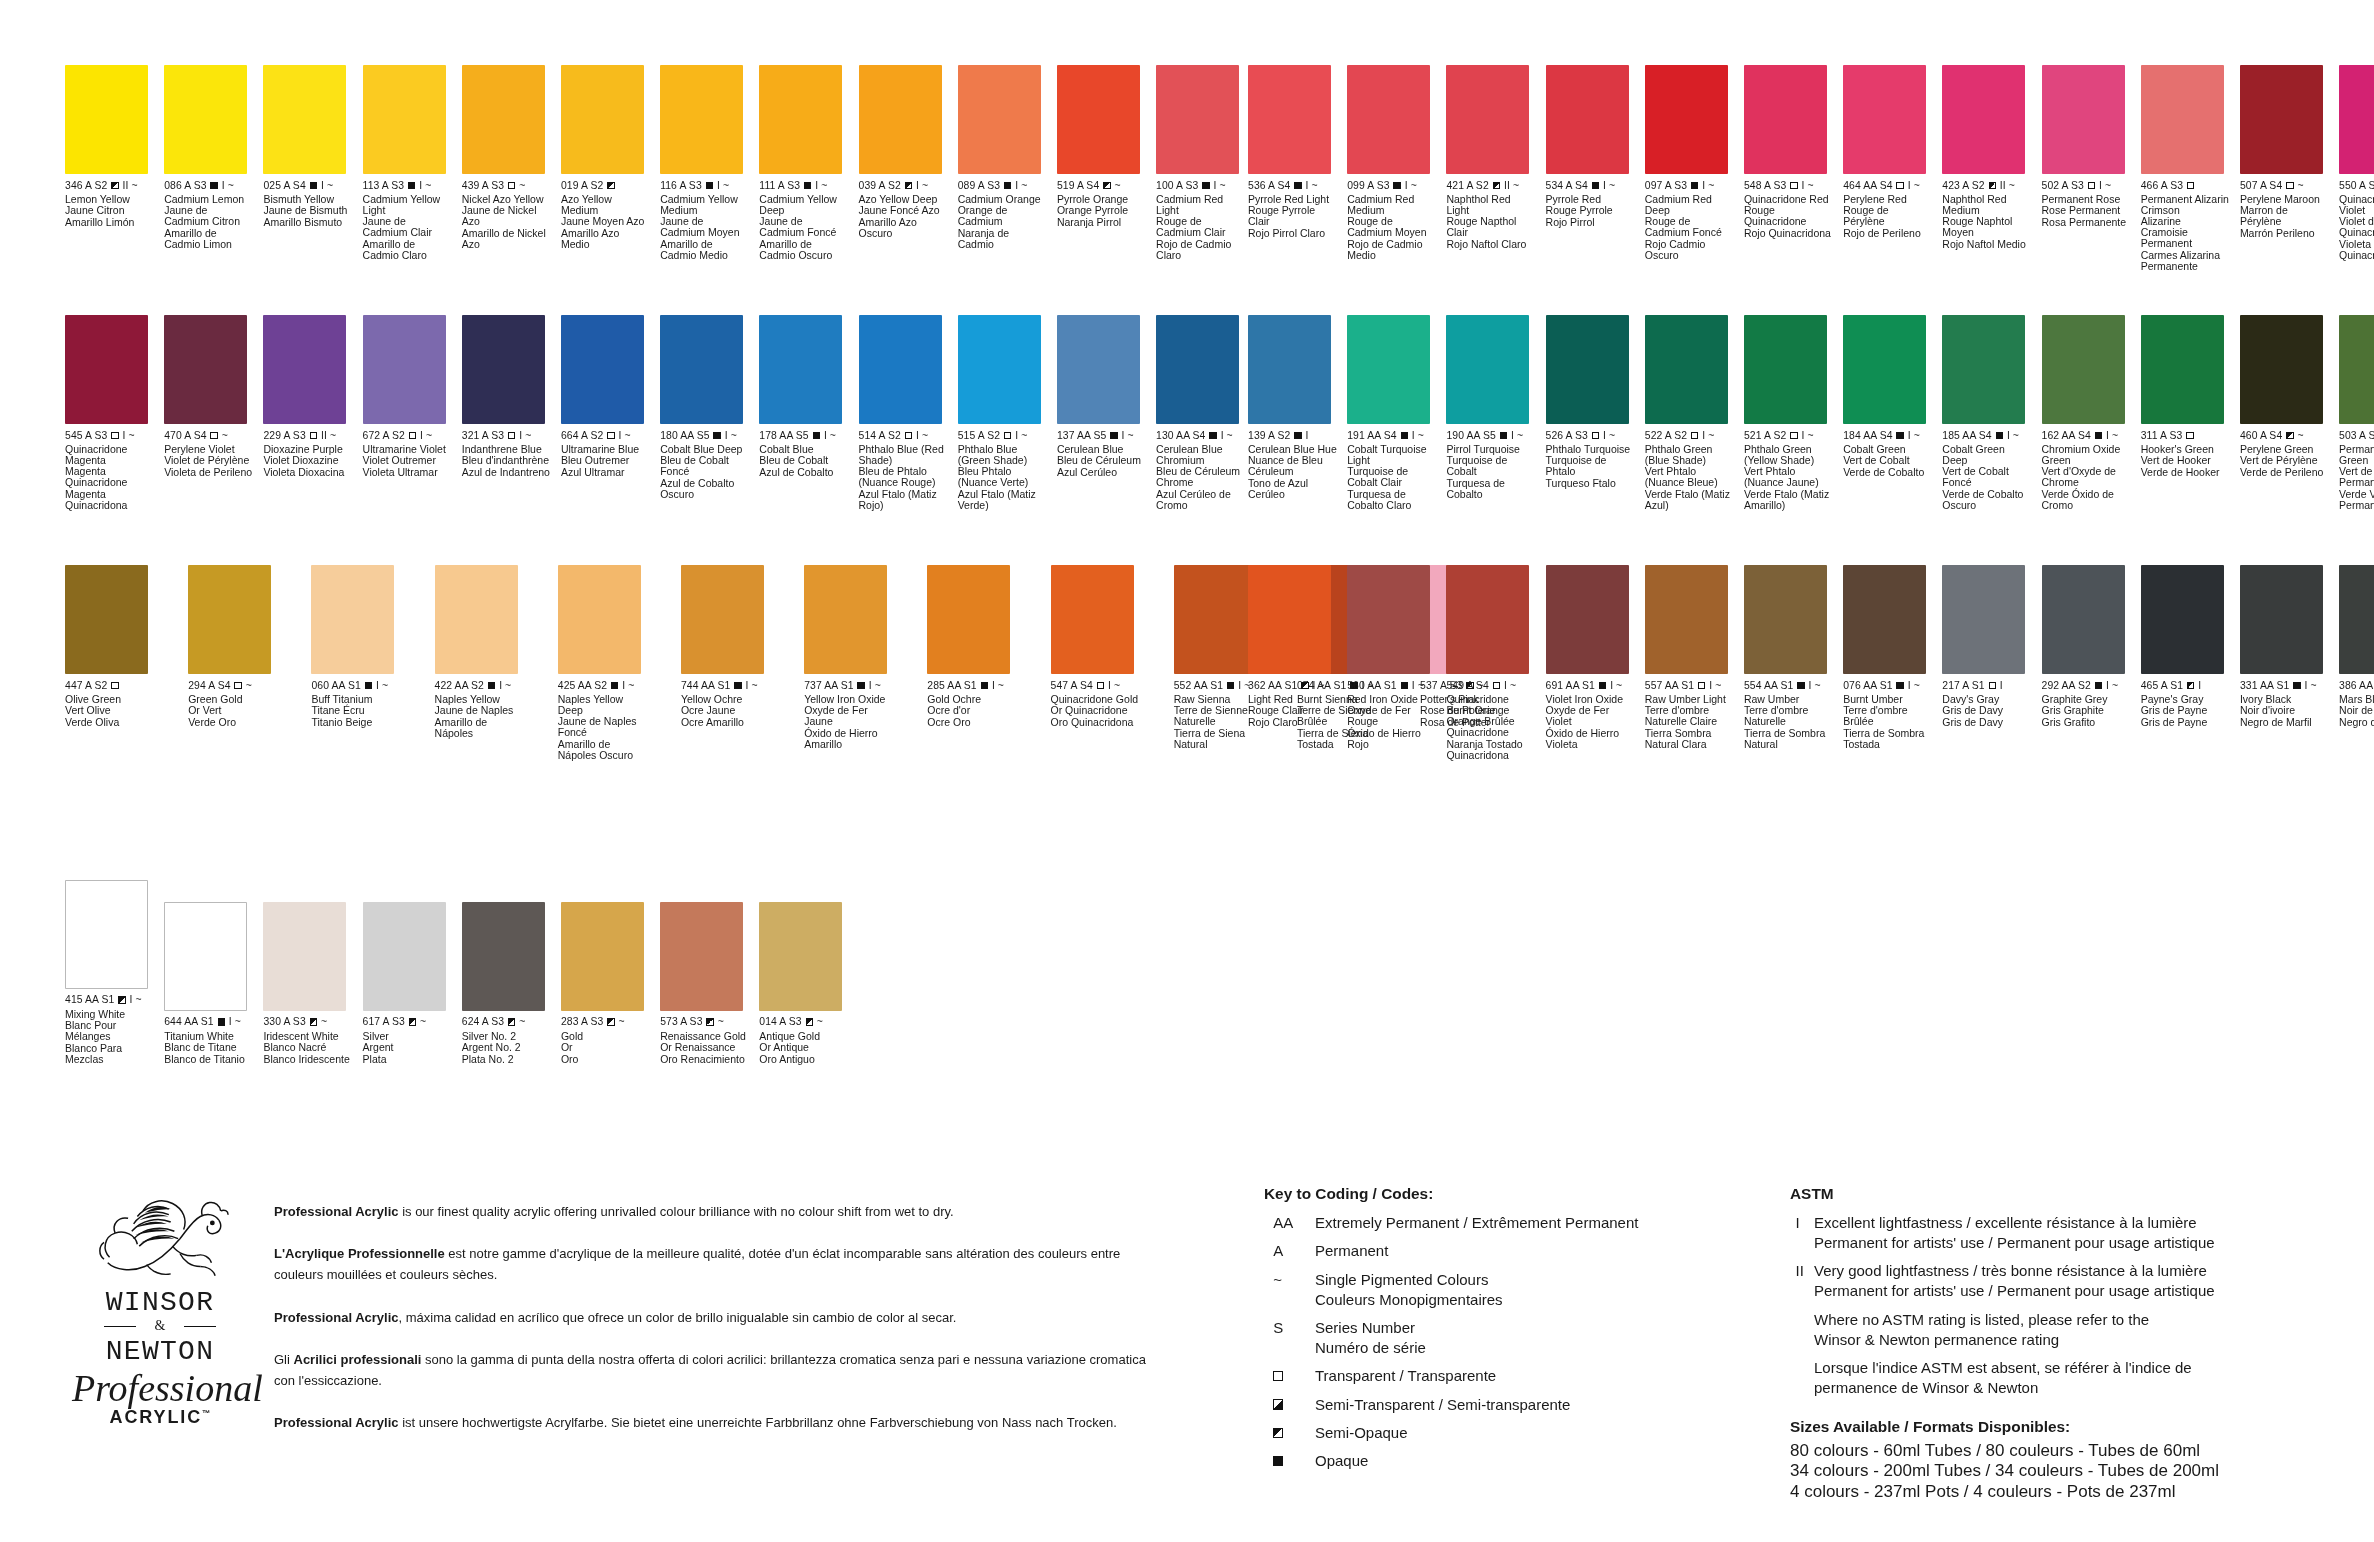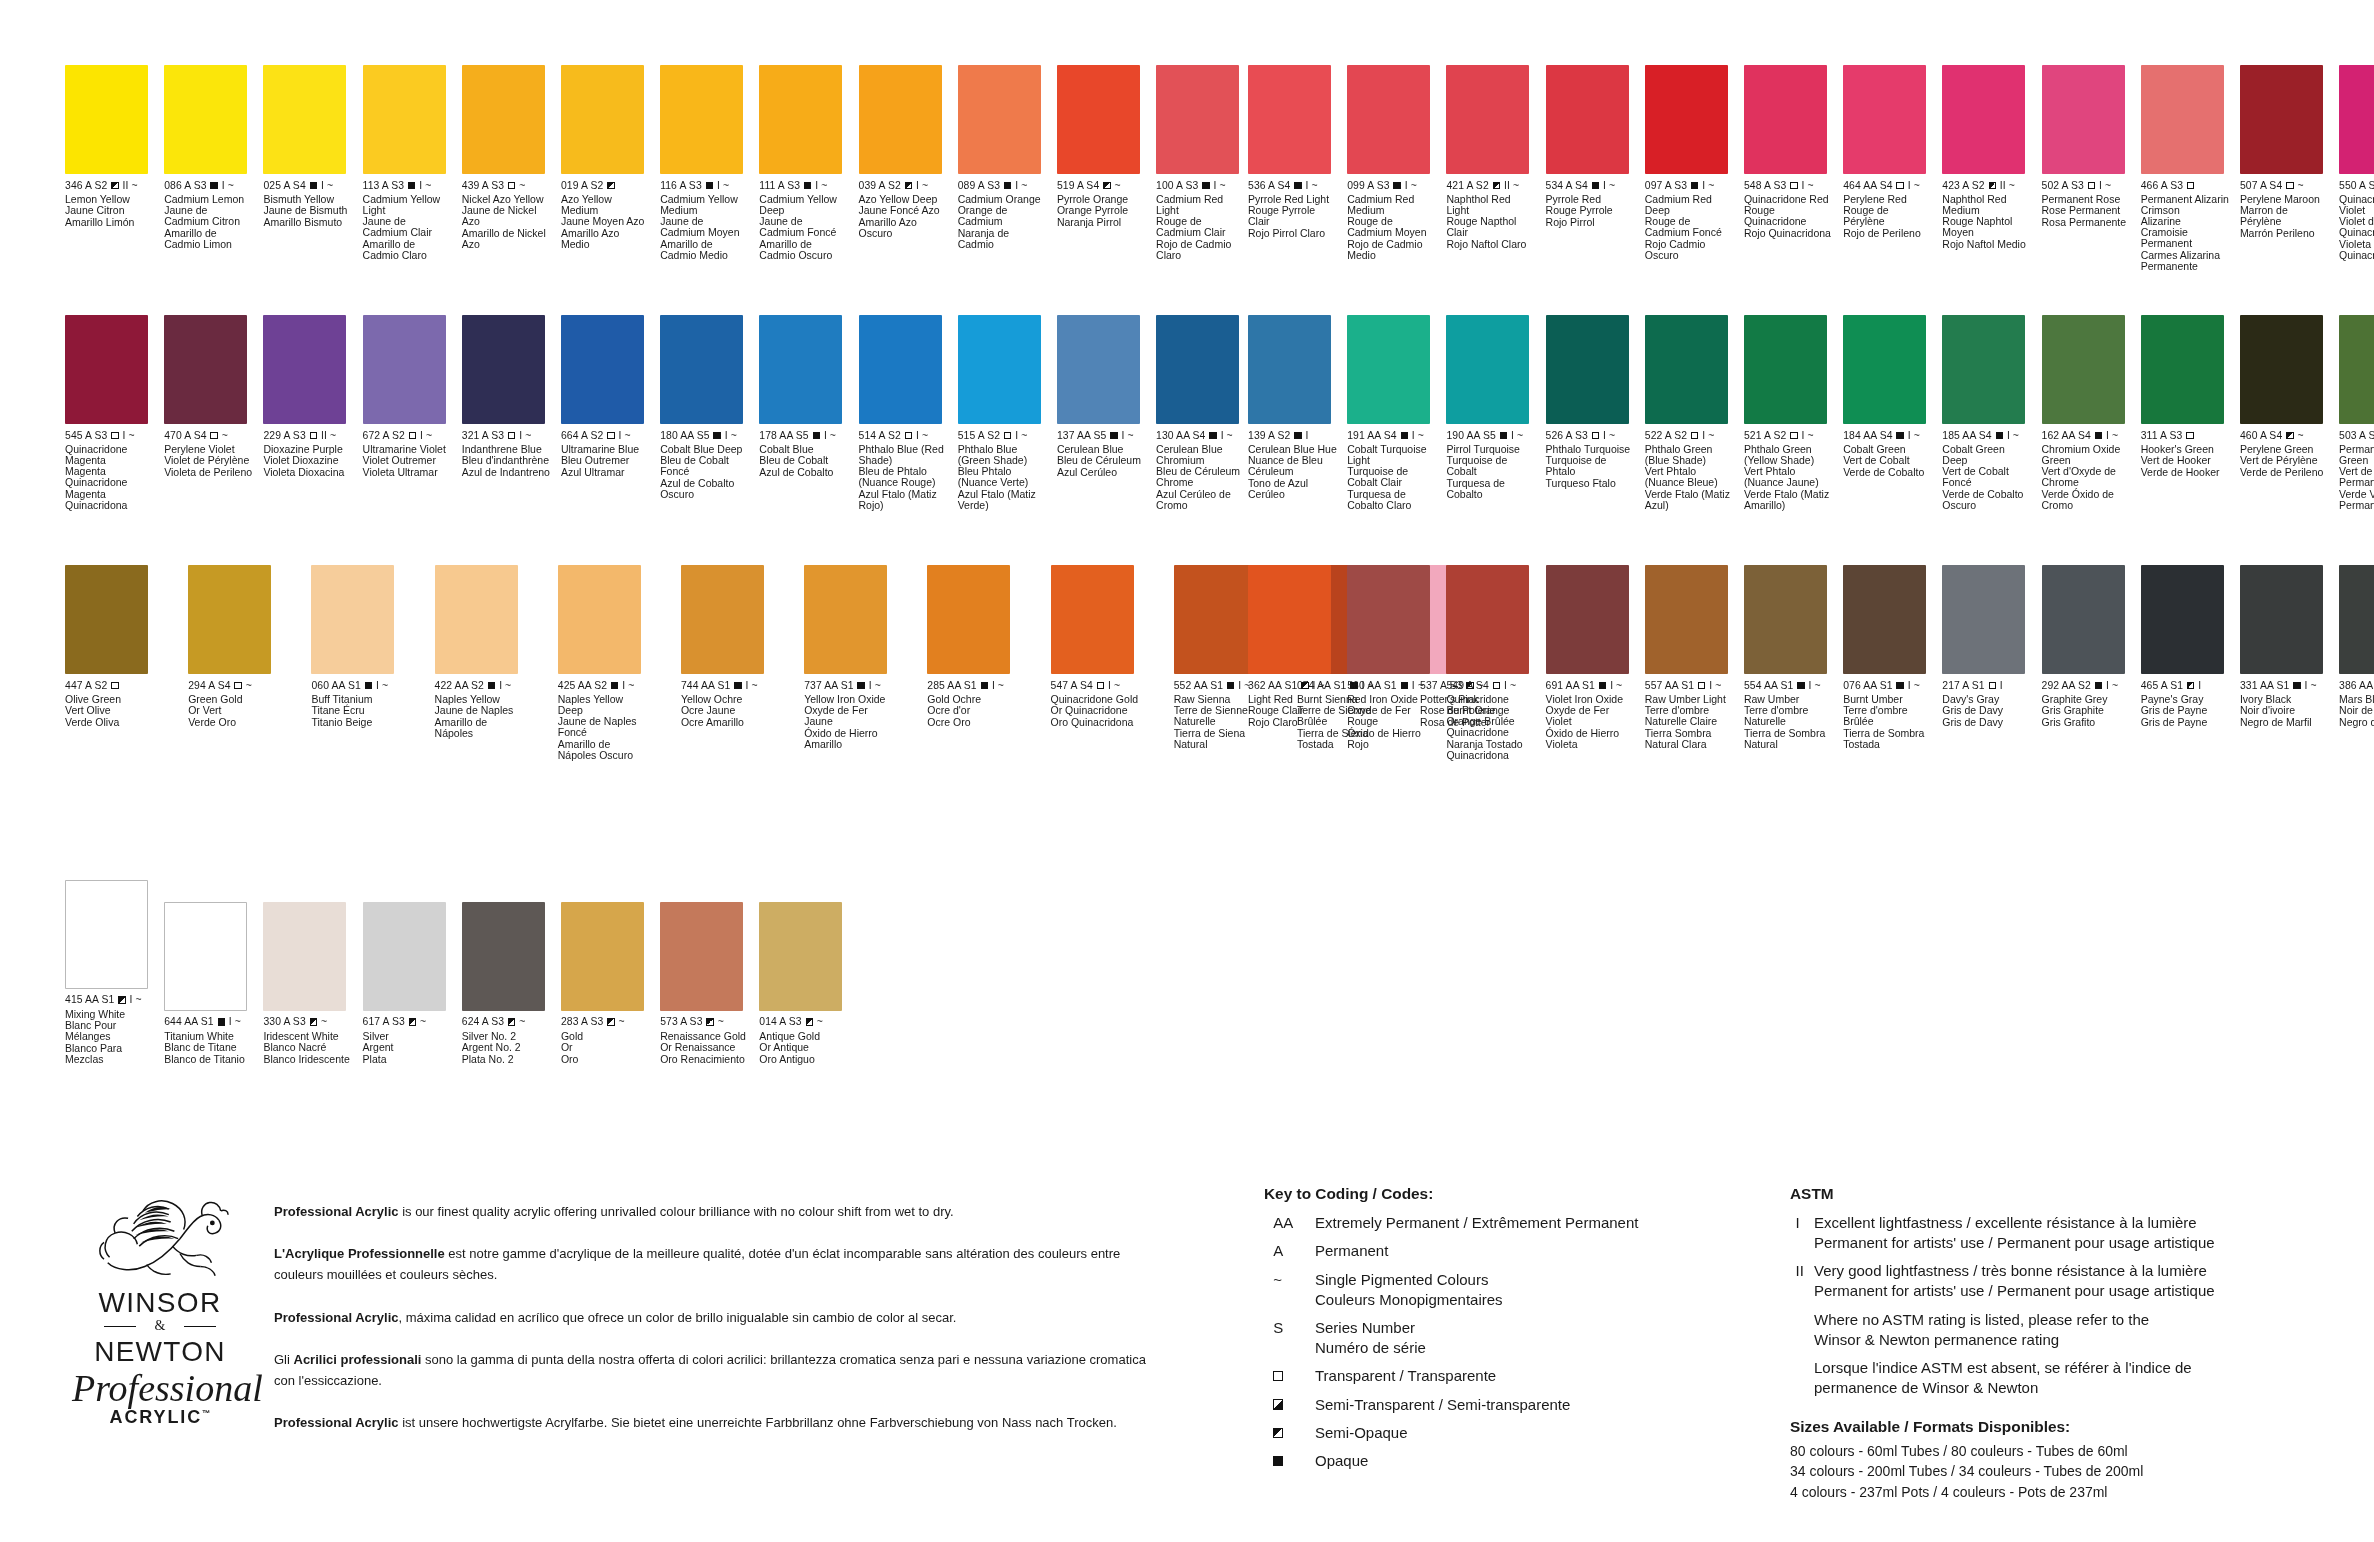--- a/index.html
+++ b/index.html
@@ -27,21 +27,21 @@
   .sym{display:inline-block;width:7.4px;height:7.4px;vertical-align:-0.5px;margin:0 0.9px;box-sizing:border-box;}
   .sym-transparent{border:1.3px solid #111;background:#fff;}
   .sym-semitransparent{border:1.3px solid #111;background:linear-gradient(135deg,#fff 0 50%,#111 50% 100%);}
   .sym-semiopaque{border:1.3px solid #111;background:linear-gradient(315deg,#fff 0 50%,#111 50% 100%);}
   .sym-opaque{border:1.3px solid #111;background:#111;}
 
   
   .bottom{position:absolute;left:0;top:1185px;width:2375px;}
   .logo-block{position:absolute;left:72px;top:0;width:176px;text-align:center;}
   .logo-griffin{width:139px;height:100px;margin:0 auto;display:block;}
-  .logo-wn{font-family:Liberation Sans, sans-serif;font-size:28px;letter-spacing:1.3px;line-height:31px;margin-top:1.9px;}
+  .logo-wn{font-family:Liberation Mono, monospace;font-size:28px;letter-spacing:1.3px;line-height:31px;margin-top:1.9px;}
   .logo-amp{font-family:"Liberation Serif",serif;font-size:14px;letter-spacing:0;position:relative;display:block;margin:0 auto;width:100%;}
   .logo-amp:before,.logo-amp:after{content:"";position:absolute;top:50%;width:32px;height:1.5px;background:#111;}
   .logo-amp:before{left:32px;}
   .logo-amp:after{right:32px;}
   .logo-prof{font-family:"Liberation Serif","DejaVu Serif",serif;font-style:italic;font-size:38px;line-height:35px;margin-top:4px;}
   .logo-acrylic{font-size:18px;font-weight:bold;letter-spacing:1.9px;margin-top:0.9px;}
   .logo-acrylic sup{font-size:8.3px;vertical-align:super;letter-spacing:0;}
 
   .desc{position:absolute;left:274px;top:16px;width:881px;font-size:13px;line-height:21px;}
   .desc p{margin:0 0 21.3px 0;}
@@ -54,21 +54,21 @@
   .key-sym .sym{width:10.2px;height:10.2px;vertical-align:0px;margin:0;}
   .key-txt{flex:1;}
 
   .astm{position:absolute;left:1790px;top:0;width:557px;}
   .astm-row{display:flex;margin-bottom:8.3px;font-size:15px;line-height:20px;}
   .astm-num{width:24px;flex:0 0 24px;padding-left:5.6px;box-sizing:border-box;}
   .astm-txt{flex:1;}
   .astm-note{margin-left:24px;margin-bottom:8.3px;font-size:15px;line-height:20px;}
   .sizes{margin-top:20.4px;}
   .sizes h3{margin-bottom:4.6px;}
-  .sizes div{font-size:14px;line-height:20.4px;}
+  .sizes div{font-size:17px;line-height:20.4px;}
 </style>
 </head>
 <body>
 
 <div class="page">
 
   <div class="panel" id="panel-left">
       <div class="grid-row" style="margin-bottom: 0px; min-height: 0px; height: 250px; align-items: flex-start;">
         <div class="cell">
           <div class="chip" style="background: rgb(252, 229, 0);"></div>

